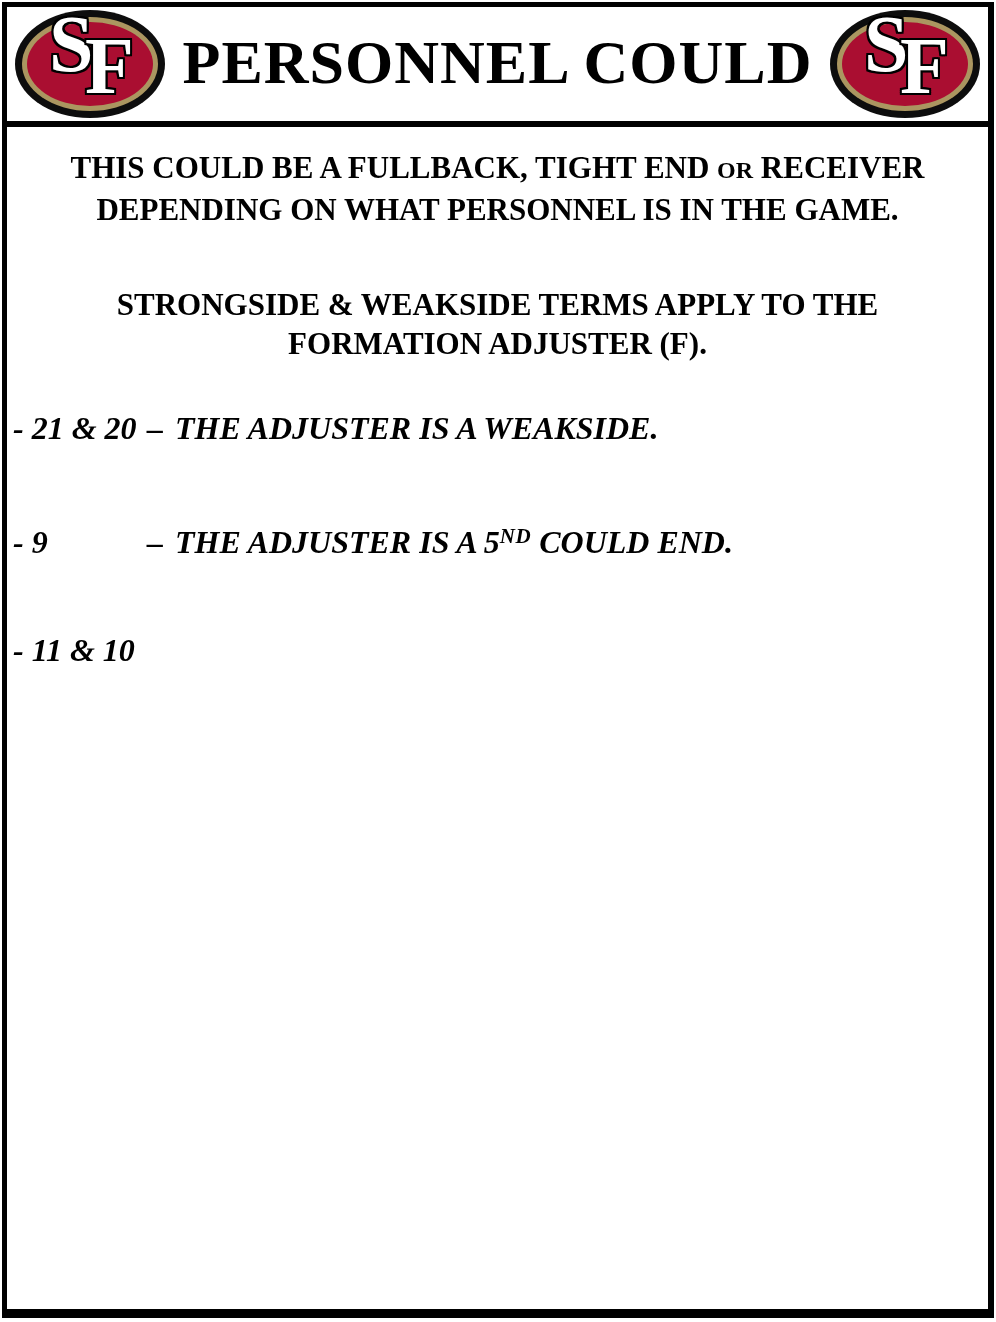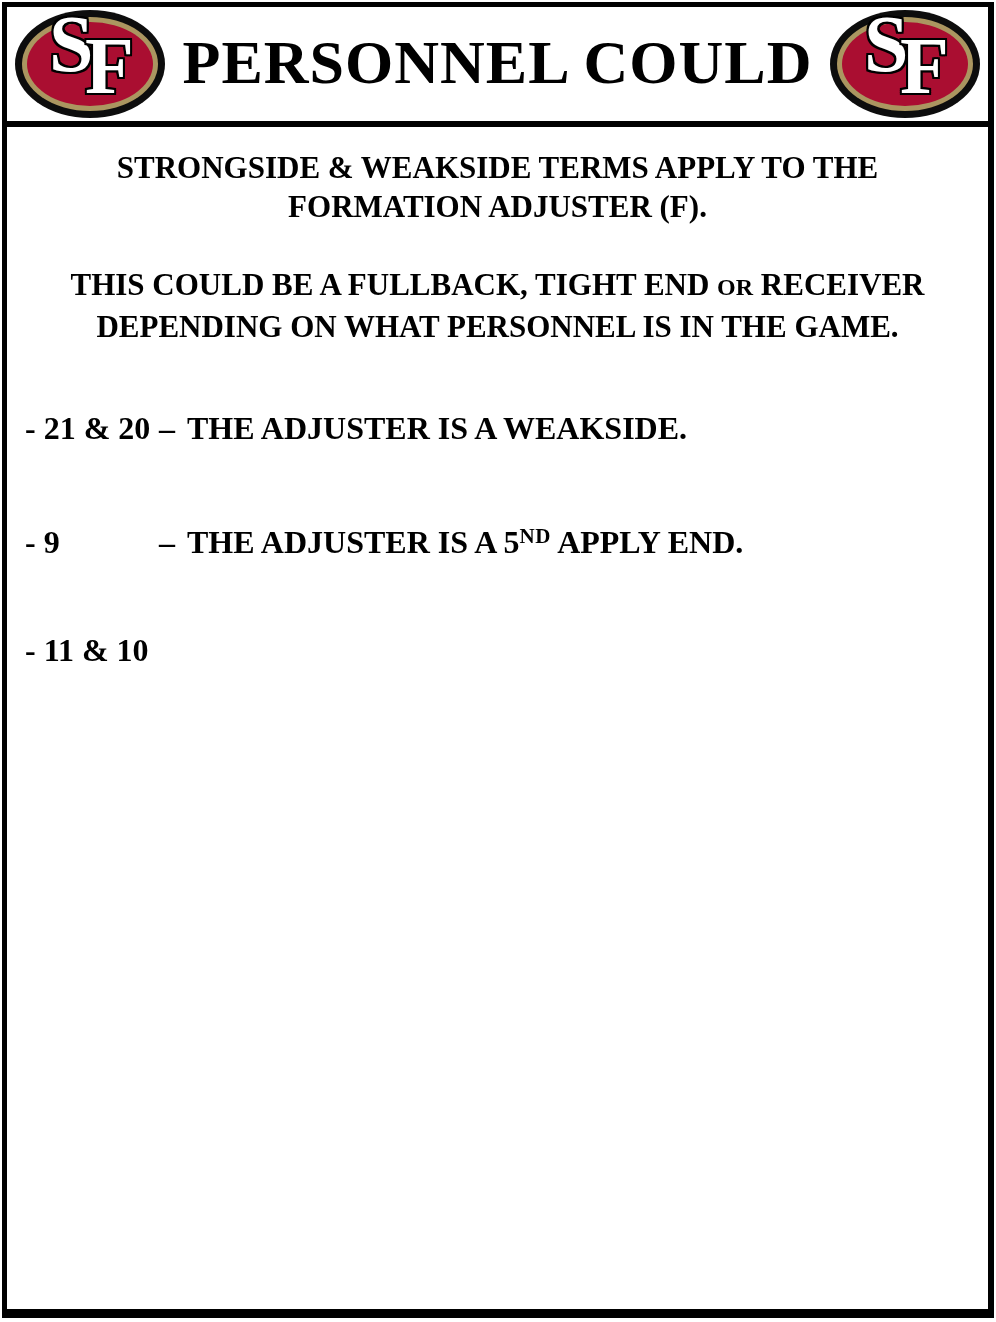--- a/index.html
+++ b/index.html
@@ -73,21 +73,21 @@
   .intro {
     text-align: center;
     font-weight: bold;
     font-size: 31px;
     line-height: 39px;
     margin: 0;
   }
   .intro-1 { margin-bottom: 39px; }
   .intro-2 { margin-bottom: 56px; }
   .smallcap-or { font-size: 24px; }
-  .items { padding-left: 18px; }
+  .items { padding-left: 6px; font-style: italic; }
   .item {
     display: flex;
     align-items: baseline;
     font-weight: bold;
     font-size: 32px;
     line-height: 40px;
     margin-bottom: 68px;
     white-space: nowrap;
   }
   .item-label {
@@ -122,40 +122,40 @@
       <div class="oval oval-gold"></div>
       <div class="oval oval-red"></div>
       <span class="ltr ltr-s">S</span>
       <span class="ltr ltr-f">F</span>
     </div>
 
   </div>
 
   <div class="body">
 
+    <p class="intro intro-2">
+      <span>THIS COULD BE A FULLBACK, TIGHT END </span><span class="smallcap-or">OR</span><span> RECEIVER</span><br>
+      <span>DEPENDING ON WHAT PERSONNEL IS IN THE GAME.</span>
+    </p>
+
     <p class="intro intro-1">
       <span>STRONGSIDE &amp; WEAKSIDE TERMS APPLY TO THE</span><br>
       <span>FORMATION ADJUSTER (F).</span>
-    </p>
-
-    <p class="intro intro-2">
-      <span>THIS COULD BE A FULLBACK, TIGHT END </span><span class="smallcap-or">OR</span><span> RECEIVER</span><br>
-      <span>DEPENDING ON WHAT PERSONNEL IS IN THE GAME.</span>
     </p>
 
     <div class="items">
 
       <div class="item">
         <span class="item-label">- 21 &amp; 20</span>
         <span class="item-body"><span class="item-dash">–</span><span>THE ADJUSTER IS A WEAKSIDE.</span><span class="ordinal"></span><span></span></span>
       </div>
 
       <div class="item">
         <span class="item-label">- 9</span>
-        <span class="item-body"><span class="item-dash">–</span><span>THE ADJUSTER IS A 5</span><span class="ordinal">ND</span><span> APPLY END.</span></span>
+        <span class="item-body"><span class="item-dash">–</span><span>THE ADJUSTER IS A 5</span><span class="ordinal">ND</span><span> COULD END.</span></span>
       </div>
 
       <div class="item">
         <span class="item-label">- 11 &amp; 10</span>
       </div>
 
     </div>
 
   </div>
 

